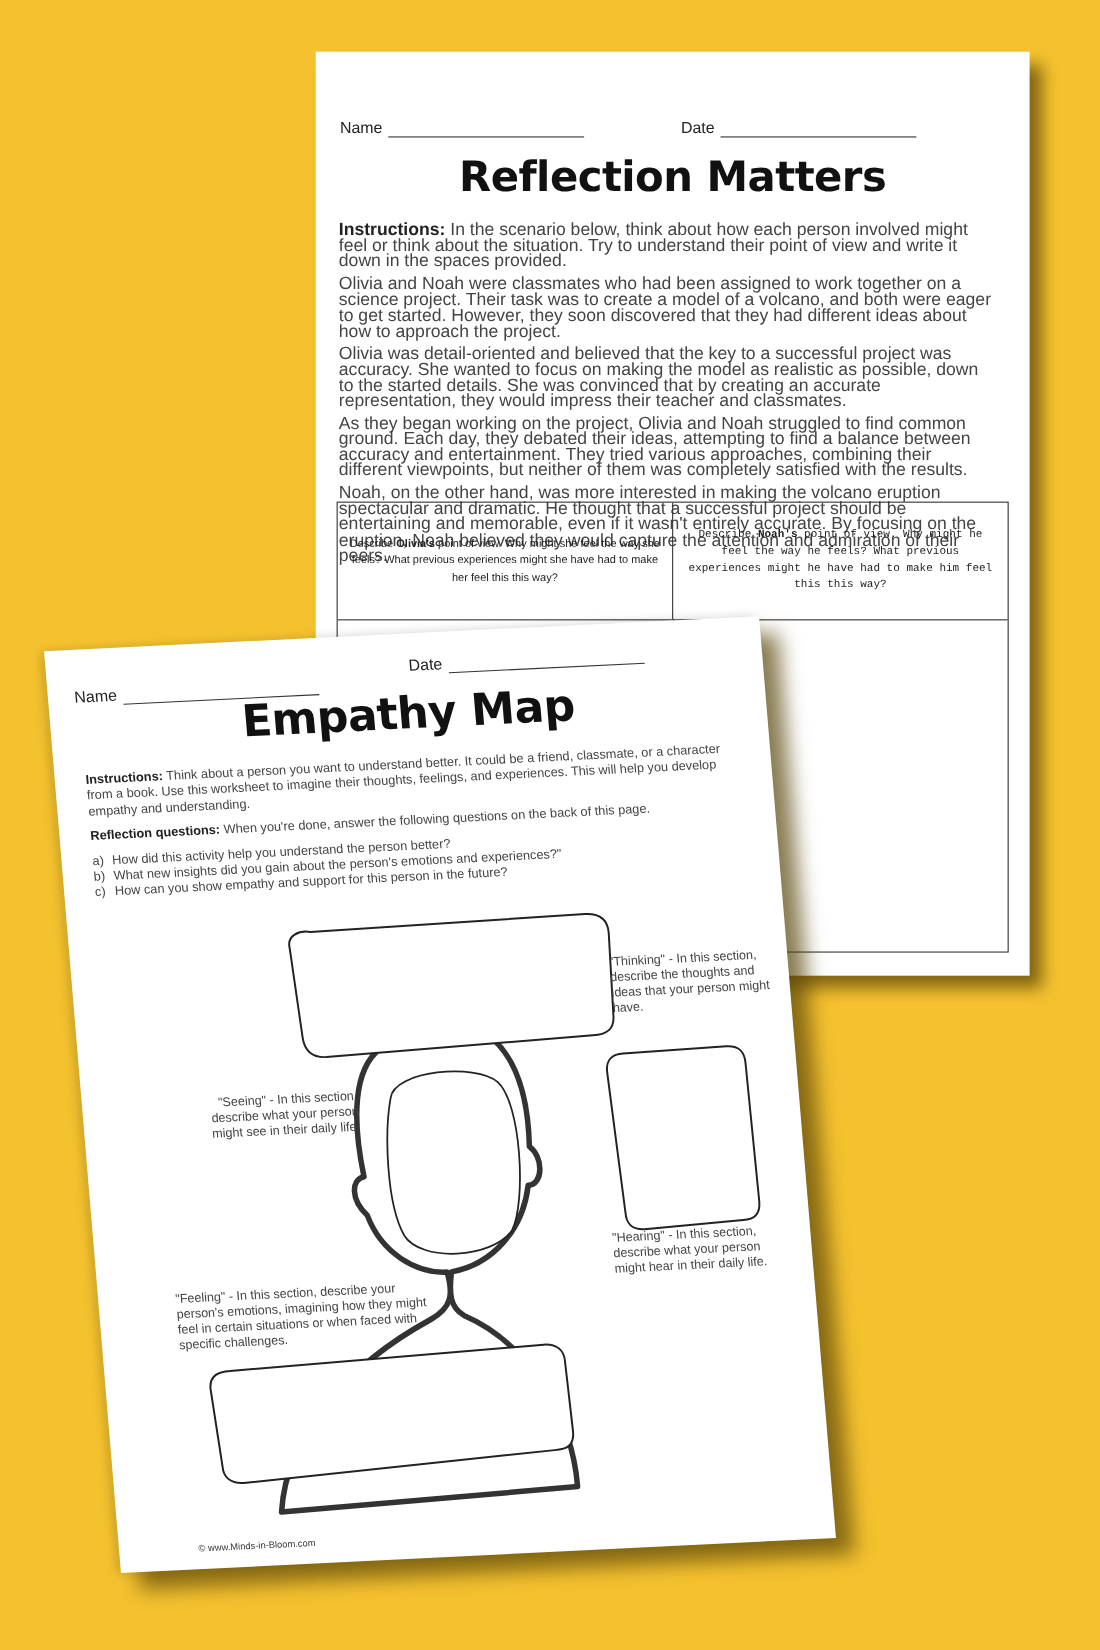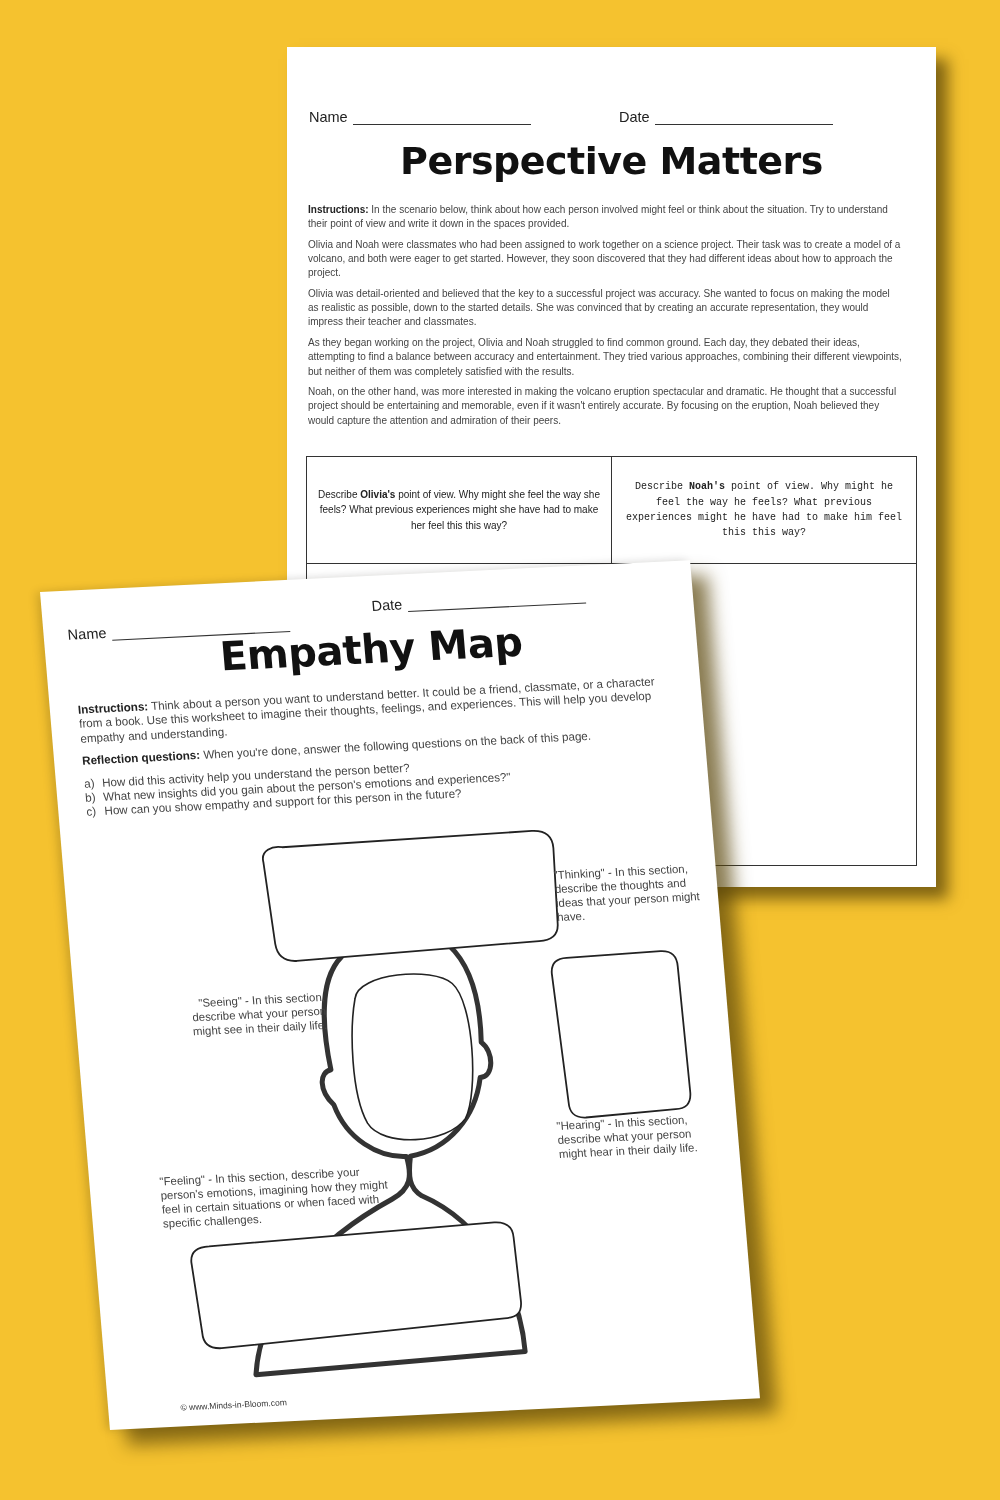--- a/index.html
+++ b/index.html
@@ -30,21 +30,21 @@
   .sheet-back .title {
     position: absolute; top: 92px; left: 0; right: 0;
     text-align: center;
     font-family: "DejaVu Sans", sans-serif;
     font-weight: bold;
     font-size: 38px; letter-spacing: -0.5px;
     color: #111;
   }
   .sheet-back .body {
     position: absolute; top: 156px; left: 21px; right: 34px;
-    font-size: 10px; line-height: 14.2px; color: #444;
+    font-size: 16px; line-height: 14.2px; color: #444;
   }
   .sheet-back .body p { margin-bottom: 6.5px; }
   .sheet-back .body b { color: #222; }
 
   .pov-table {
     position: absolute;
     left: 19px; top: 409px; width: 611px; height: 410px;
     border: 1.2px solid #333;
   }
   .pov-table .cell {
@@ -113,21 +113,21 @@
     <div class="field" style="left:0;">
       <span>Name</span>
       <span class="line" style="width:178px;"></span>
     </div>
     <div class="field" style="left:310px;">
       <span>Date</span>
       <span class="line" style="width:178px;"></span>
     </div>
   </div>
 
-  <div class="title">Perspective Matters</div>
+  <div class="title">Reflection Matters</div>
 
   <div class="body">
     <p><b>Instructions:</b><span> In the scenario below, think about how each person involved might feel or think about the situation. Try to understand their point of view and write it down in the spaces provided.</span></p>
     <p>Olivia and Noah were classmates who had been assigned to work together on a science project. Their task was to create a model of a volcano, and both were eager to get started. However, they soon discovered that they had different ideas about how to approach the project.</p>
     <p>Olivia was detail-oriented and believed that the key to a successful project was accuracy. She wanted to focus on making the model as realistic as possible, down to the started details. She was convinced that by creating an accurate representation, they would impress their teacher and classmates.</p>
     <p>As they began working on the project, Olivia and Noah struggled to find common ground. Each day, they debated their ideas, attempting to find a balance between accuracy and entertainment. They tried various approaches, combining their different viewpoints, but neither of them was completely satisfied with the results.</p>
     <p>Noah, on the other hand, was more interested in making the volcano eruption spectacular and dramatic. He thought that a successful project should be entertaining and memorable, even if it wasn't entirely accurate. By focusing on the eruption, Noah believed they would capture the attention and admiration of their peers.</p>
   </div>
 
   <div class="pov-table">

